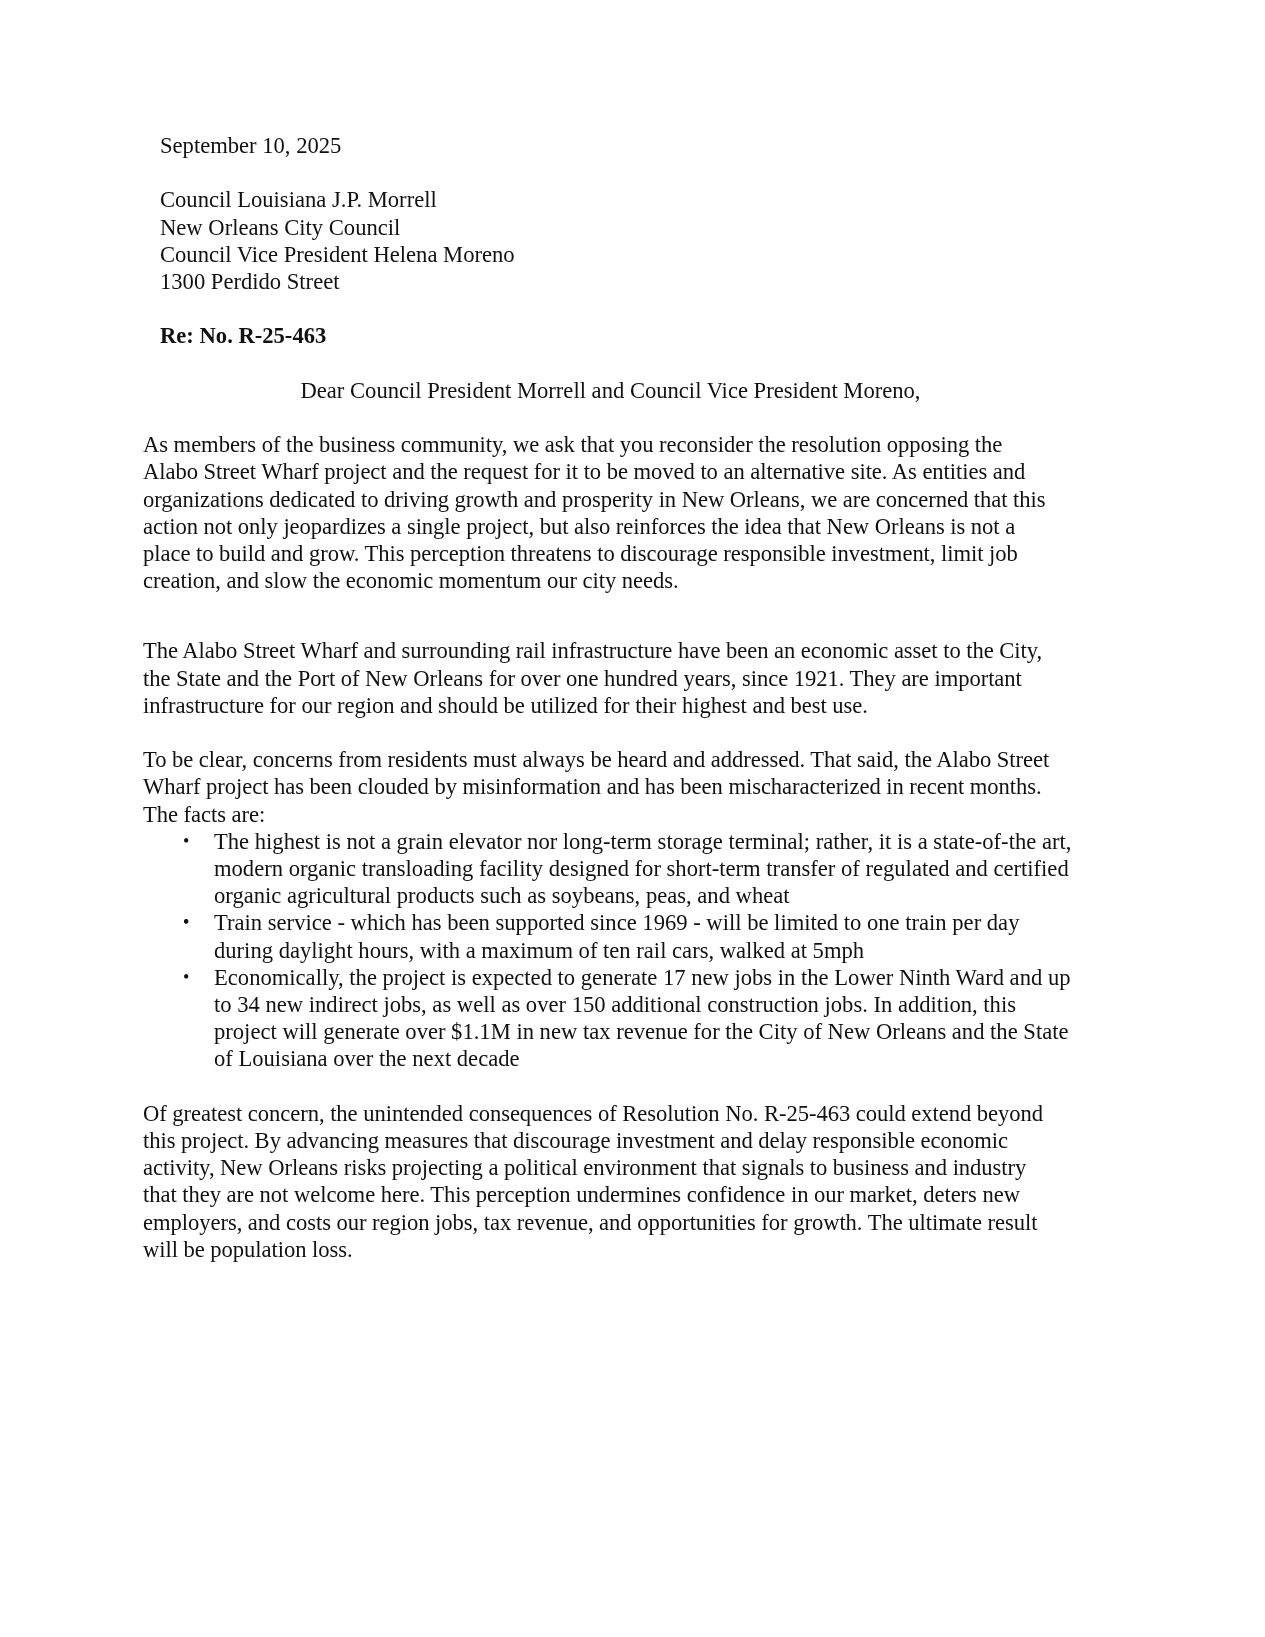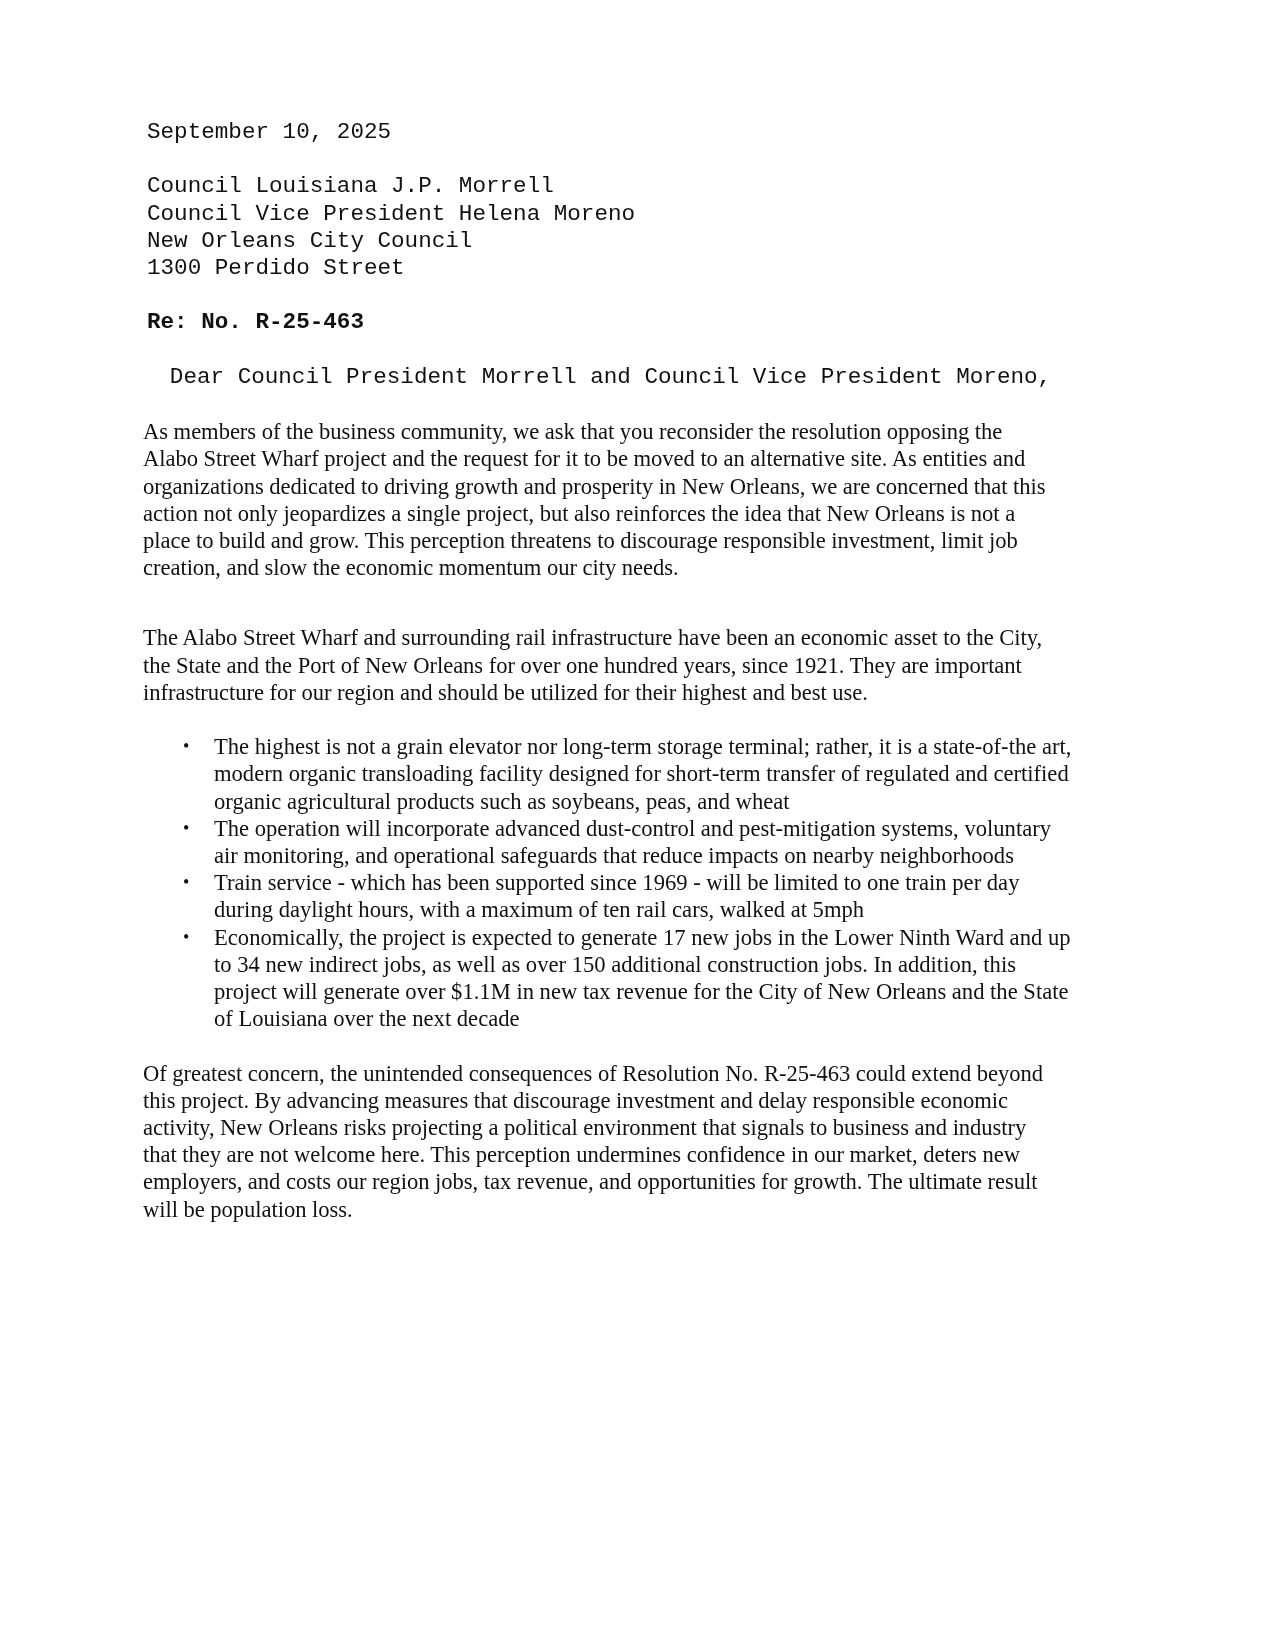--- a/index.html
+++ b/index.html
@@ -16,21 +16,21 @@
       color: #111111;
     }
     .page {
       position: absolute;
       left: 143px;
       top: 115px;
       width: 935px;
       font-size: 22.6px;
       line-height: 27.2px;
     }
-    .line-block { margin: 4px; font-family: Liberation Mono, monospace; }
+    .line-block { margin: 17px; }
     .date { margin-bottom: 27.2px; }
     .address { margin-bottom: 27.2px; }
     .address div { white-space: nowrap; }
     .re {
       font-weight: bold;
       margin-bottom: 27.2px;
     }
     .salutation { margin-bottom: 27.2px; text-align: center; }
     .para {
       margin: 0 0 27.2px 0;
@@ -59,42 +59,42 @@
   </style>
 </head>
 <body>
 
 <div class="page">
 
   <div class="line-block date">September 10, 2025</div>
 
   <div class="line-block address">
     <div>Council Louisiana J.P. Morrell</div>
+    <div>New Orleans City Council</div>
     <div>Council Vice President Helena Moreno</div>
-    <div>New Orleans City Council</div>
     <div>1300 Perdido Street</div>
   </div>
 
   <div class="line-block re">Re: No. R-25-463</div>
 
   <div class="line-block salutation">Dear Council President Morrell and Council Vice President Moreno,</div>
 
   <p class="para p1">As members of the business community, we ask that you reconsider the resolution opposing the Alabo Street Wharf project and the request for it to be moved to an alternative site. As entities and organizations dedicated to driving growth and prosperity in New Orleans, we are concerned that this action not only jeopardizes a single project, but also reinforces the idea that New Orleans is not a place to build and grow. This perception threatens to discourage responsible investment, limit job creation, and slow the economic momentum our city needs.</p>
 
   <p class="para p2">The Alabo Street Wharf and surrounding rail infrastructure have been an economic asset to the City, the State and the Port of New Orleans for over one hundred years, since 1921.  They are important infrastructure for our region and should be utilized for their highest and best use.</p>
 
+  <p class="para no-gap p3">To be clear, concerns from residents must always be heard and addressed.  That said, the Alabo Street Wharf project has been clouded by misinformation and has been mischaracterized in recent months.  The facts are:</p>
 
   <ul class="facts">
     <li>
       <span class="bullet">•</span>
       <span>The highest is not a grain elevator nor long-term storage terminal; rather, it is a state-of-the art, modern organic transloading facility designed for short-term transfer of regulated and certified organic agricultural products such as soybeans, peas, and wheat</span>
     </li>
     <li>
       <span class="bullet">•</span>
-      <span>The operation will incorporate advanced dust-control and pest-mitigation systems, voluntary air monitoring, and operational safeguards that reduce impacts on nearby neighborhoods</span>
     </li>
     <li>
       <span class="bullet">•</span>
       <span>Train service - which has been supported since 1969 - will be limited to one train per day during daylight hours, with a maximum of ten rail cars, walked at 5mph</span>
     </li>
     <li>
       <span class="bullet">•</span>
       <span>Economically, the project is expected to generate 17 new jobs in the Lower Ninth Ward and up to 34 new indirect jobs, as well as over 150 additional construction jobs. In addition, this project will generate over $1.1M in new tax revenue for the City of New Orleans and the State of Louisiana over the next decade</span>
     </li>
   </ul>

